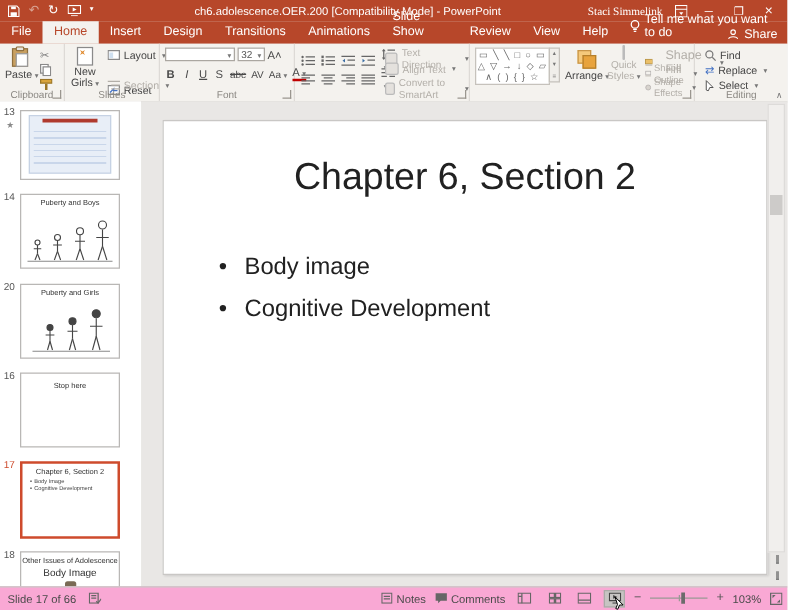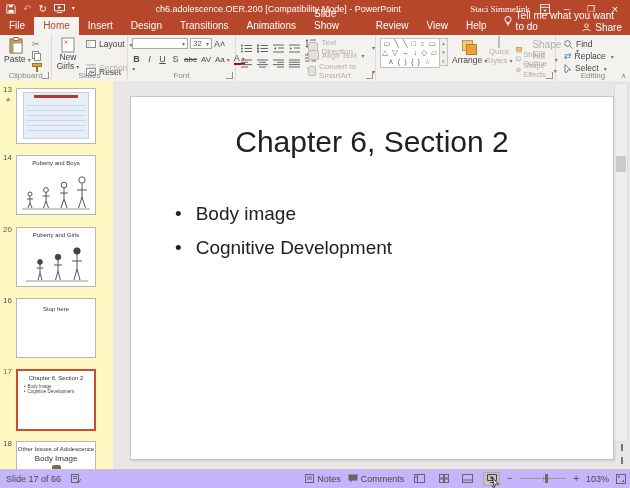--- a/index.html
+++ b/index.html
@@ -45,21 +45,21 @@
              border:1px solid #C6C2BC;font-size:7.5px;color:#666;line-height:9px;
              text-align:center;letter-spacing:1px;overflow:hidden;}
   .scrollcol{position:absolute;left:63px;top:3px;width:9px;height:28px;border:1px solid #C6C2BC;
              background:#F0EEEA;font-size:5px;color:#777;text-align:center;line-height:9px;box-sizing:border-box;}
   .arr-sq1{position:absolute;width:9px;height:9px;background:#F5C97B;border:1px solid #C89548;left:3px;top:3px;}
   .arr-sq2{position:absolute;width:9px;height:9px;background:#E8A33D;border:1px solid #B57F2B;left:7px;top:7px;}
   .qs-icon{width:14px;height:12px;border:1px solid #BBB;border-radius:2px;background:#E4E1DD;margin:0 auto;}
   .mini-ic{display:inline-block;}
 
   
-  #thumbpanel{position:absolute;top:81px;left:0;width:113px;bottom:18px;background:#fef9c3;overflow:hidden;text-decoration:underline;}
+  #thumbpanel{position:absolute;top:81px;left:0;width:113px;bottom:18px;background:#ffffff;overflow:hidden;text-decoration:underline;}
   .thumb{position:absolute;left:16px;width:80px;background:#fff;border:1px solid #B9B7B5;box-sizing:border-box;overflow:hidden;}
   .thumb.sel{border:2px solid #CE4B2C;}
   .tnum{position:absolute;left:3px;font-size:8px;color:#555;}
   .tnum.cur{color:#CE4B2C;}
   .tstar{position:absolute;left:5px;font-size:7px;color:#8a8a8a;}
   .tt-title{text-align:center;font-size:6px;color:#333;margin-top:4px;white-space:nowrap;overflow:hidden;}
   .tt-ul{margin:2px 0 0 6px;padding:0;list-style:none;font-size:5px;color:#444;transform:scale(.9);transform-origin:0 0;}
   .tt-ul li::before{content:"\2022";margin-right:2px;}
   .t13-table{position:absolute;left:6px;top:3px;right:6px;bottom:4px;background:#E8EEF7;border:1px solid #C6D2E4;}
   .t13-head{height:3px;background:#B03A2E;width:70%;margin:2px auto 0;}
@@ -76,21 +76,21 @@
   #slide-bullets li{margin-bottom:12px;}
   #slide-bullets li::before{content:"\2022";margin-right:14px;}
   #vscroll{position:absolute;right:2px;top:2px;width:12px;bottom:28px;background:#F1EFED;border:1px solid #DDDBD9;}
   #vthumb{position:absolute;left:1px;right:1px;top:72px;height:16px;background:#CDCBC9;}
   .navbtn{position:absolute;right:2px;width:12px;height:11px;text-align:center;color:#777;font-size:6px;line-height:5px;}
   .chev{width:5px;height:5px;border-right:1px solid #777;border-bottom:1px solid #777;margin:0 auto;}
   .chev.up{transform:rotate(-135deg);margin-top:2px;}
   .chev.dn{transform:rotate(45deg);margin-top:-1px;}
 
   
-  #statusbar{position:absolute;left:0;right:0;bottom:0;height:18px;background:#c4b5fd;border-top:1px solid #C9C7C5;
+  #statusbar{position:absolute;left:0;right:0;bottom:0;height:18px;background:#f9a8d4;border-top:1px solid #C9C7C5;
              font-size:9px;color:#4a4a4a;}
   #sb-left{position:absolute;left:6px;top:0;height:17px;display:flex;align-items:center;gap:10px;}
   #sb-right{position:absolute;right:4px;top:0;height:17px;display:flex;align-items:center;gap:7px;}
   .sb-item{display:flex;align-items:center;gap:3px;}
   .viewbtn{width:17px;height:14px;display:flex;align-items:center;justify-content:center;position:relative;}
   .viewbtn.hover{background:#C6C4C2;border:1px solid #ABA9A7;box-sizing:border-box;}
   #zoomtrack{width:46px;height:1px;background:#9a9894;position:relative;}
   #zoomtick{position:absolute;left:50%;top:-2px;width:1px;height:5px;background:#9a9894;}
   #zoomhandle{position:absolute;left:55%;top:-4px;width:3px;height:9px;background:#6b6b6b;}
   .zglyph{font-size:10px;color:#555;}

